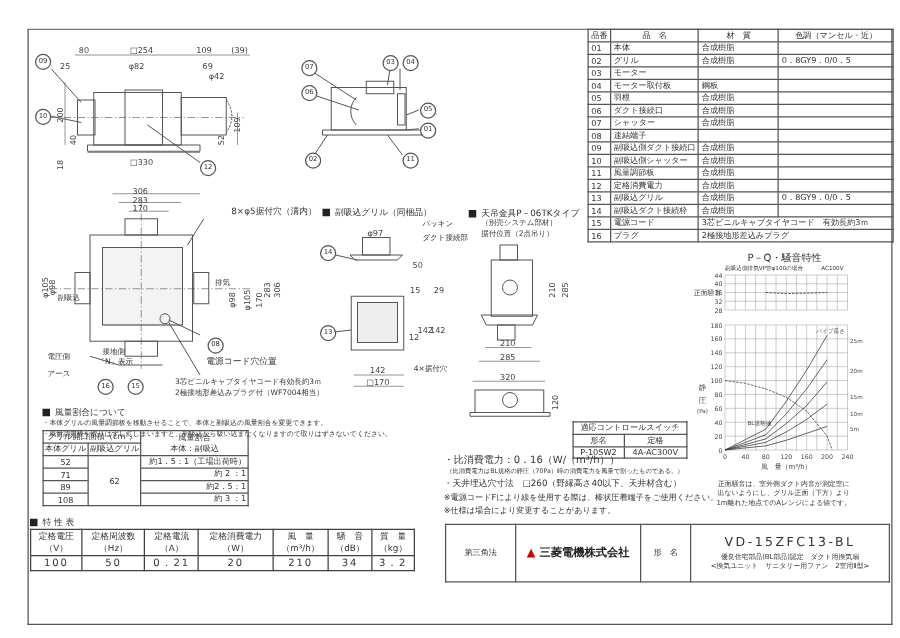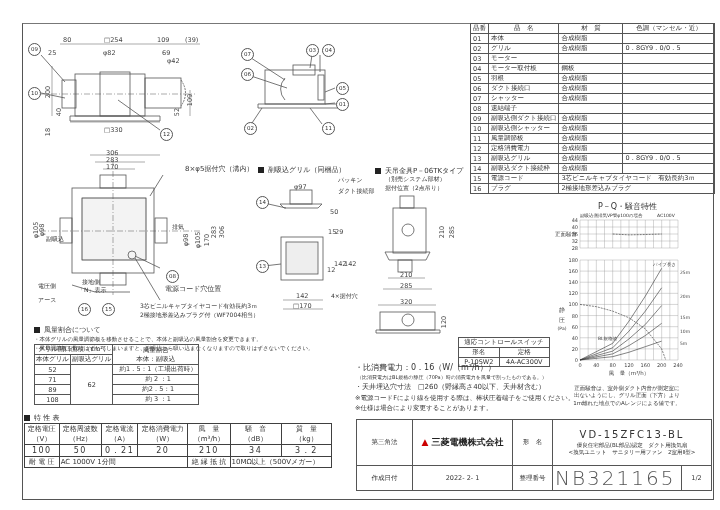--- a/index.html
+++ b/index.html
@@ -13,21 +13,21 @@
   .parts { position: absolute; left: 470px; top: 23px; border-collapse: collapse; font-size: 6.5px; }
   .parts td, .parts th { border: 1px solid #555; height: 8.6px; padding: 0 2px; font-weight: normal; white-space: nowrap; }
   .parts th { text-align: center; }
   
   .spec { position: absolute; left: 24px; top: 423px; border-collapse: collapse; font-size: 7px; width: 308px; }
   .spec td { border: 1px solid #404040; text-align: center; padding: 0 1px; height: 9px; white-space: nowrap; }
   .spec .v { font-size: 8px; letter-spacing: 1.5px; }
   
   .ratio { position: absolute; left: 34px; top: 344px; border-collapse: collapse; font-size: 6.5px; width: 148px; }
   .ratio td { border: 1px solid #555; text-align: center; height: 8.5px; padding: 0 1px; white-space: nowrap; }
-  .ratio td.l { text-align: center; padding-left: 6px; }
+  .ratio td.l { text-align: right; padding-left: 6px; }
   
   .sw { position: absolute; left: 458px; top: 337px; border-collapse: collapse; font-size: 6.5px; width: 92px; }
   .sw td { border: 1px solid #555; text-align: center; height: 8px; white-space: nowrap; }
   
   .tb { position: absolute; left: 356px; top: 419px; border-collapse: collapse; width: 356px; }
   .tb td { border: 1px solid #555; text-align: center; font-size: 6.5px; }
   .tb .model { font-size: 10px; letter-spacing: 2px; }
   .tb .docno { font-size: 20px; letter-spacing: 2px; color: #555; font-weight: 300; text-align: left; padding-left: 2px; }
   .heading { font-size: 7px; text-align: right; }
   .heading::before { content: ""; display: inline-block; width: 6px; height: 6px; background: #222; margin-right: 4px; vertical-align: -1px; }
@@ -280,21 +280,21 @@
 <div class="tiny abs" style="left:38px;top:297px">アース</div>
 <div class="balloon" style="left:78px;top:303px">16</div>
 <div class="balloon" style="left:102px;top:303px">15</div>
 
 <div class="heading abs" style="left:258px;top:165px">副吸込グリル（同梱品）</div>
 <div class="tiny abs" style="left:338px;top:177px">パッキン</div>
 <div class="tiny abs" style="left:338px;top:188px">ダクト接続部</div>
 <div class="dim" style="left:294px;top:183px">φ97</div>
 <div class="dim" style="left:330px;top:208px">50</div>
 <div class="dim" style="left:328px;top:228px">15</div>
-<div class="dim" style="left:335px;top:228px">29</div>
+<div class="dim" style="left:347px;top:228px">29</div>
 <div class="dim" style="left:334px;top:260px">142</div>
 <div class="dim" style="left:327px;top:266px">12</div>
 <div class="dim" style="left:344px;top:260px">142</div>
 <div class="dim" style="left:296px;top:292px">142</div>
 <div class="dim" style="left:293px;top:302px">□170</div>
 <div class="tiny abs" style="left:331px;top:293px">4×据付穴</div>
 <div class="balloon" style="left:256px;top:196px">14</div>
 <div class="balloon" style="left:256px;top:260px">13</div>
 
 <div class="heading abs" style="left:375px;top:166px">天吊金具P－06TKタイプ</div>
@@ -376,26 +376,20 @@
       </tr>
   <tr id="spec-vals">
         <td class="v">100</td>
         <td class="v">50</td>
         <td class="v">0．21</td>
         <td class="v">20</td>
         <td class="v">210</td>
         <td class="v">34</td>
         <td class="v">3．2</td>
       </tr>
-  <tr>
-    <td>耐 電 圧</td>
-    <td colspan="3" style="text-align:left">AC 1000V 1分間</td>
-    <td>絶 縁 抵 抗</td>
-    <td colspan="2" style="text-align:left">10MΩ以上（500Vメガー）</td>
-  </tr>
 </tbody>
   </table>
 
 <div class="sm8 abs" style="left:598px;top:203px">P－Q・騒音特性</div>
 <div class="tiny abs" style="left:580px;top:214px;font-size:4.5px">副吸込側排気VP管φ100の場合</div>
 <div class="tiny abs" style="left:657px;top:214px;font-size:4.5px">AC100V</div>
 <svg id="chart" style="left:540px;top:215px" width="180" height="170">
     <line x1="40" y1="33" x2="138" y2="33" stroke="#999" stroke-width="0.4"></line>
     <text x="38" y="35" font-size="5" fill="#444" text-anchor="end" font-family="DejaVu Sans, sans-serif">28</text>
     <line x1="40" y1="26" x2="138" y2="26" stroke="#999" stroke-width="0.4"></line>
@@ -486,21 +480,14 @@
       <tr style="height:46px">
     <td style="width:56px">第三角法</td>
     <td style="width:100px;font-size:9px;font-weight:bold;color:#222"><span style="color:#c00">▲</span> <span>三菱電機株式会社</span></td>
     <td style="width:40px">形　名</td>
     <td colspan="2">
       <div class="model">VD-15ZFC13-BL</div>
       <div style="font-size:5.5px;margin-top:2px">優良住宅部品(BL部品)認定　ダクト用換気扇</div>
       <div style="font-size:5.5px">&lt;換気ユニット　サニタリー用ファン　2室用Ⅱ型&gt;</div>
     </td>
   </tr>
-  <tr style="height:20px">
-    <td>作成日付</td>
-    <td>2022- 2- 1</td>
-    <td>整理番号</td>
-    <td class="docno">NB321165</td>
-    <td style="width:30px">1/2</td>
-  </tr>
 </tbody>
   </table>
 
 </body></html>

